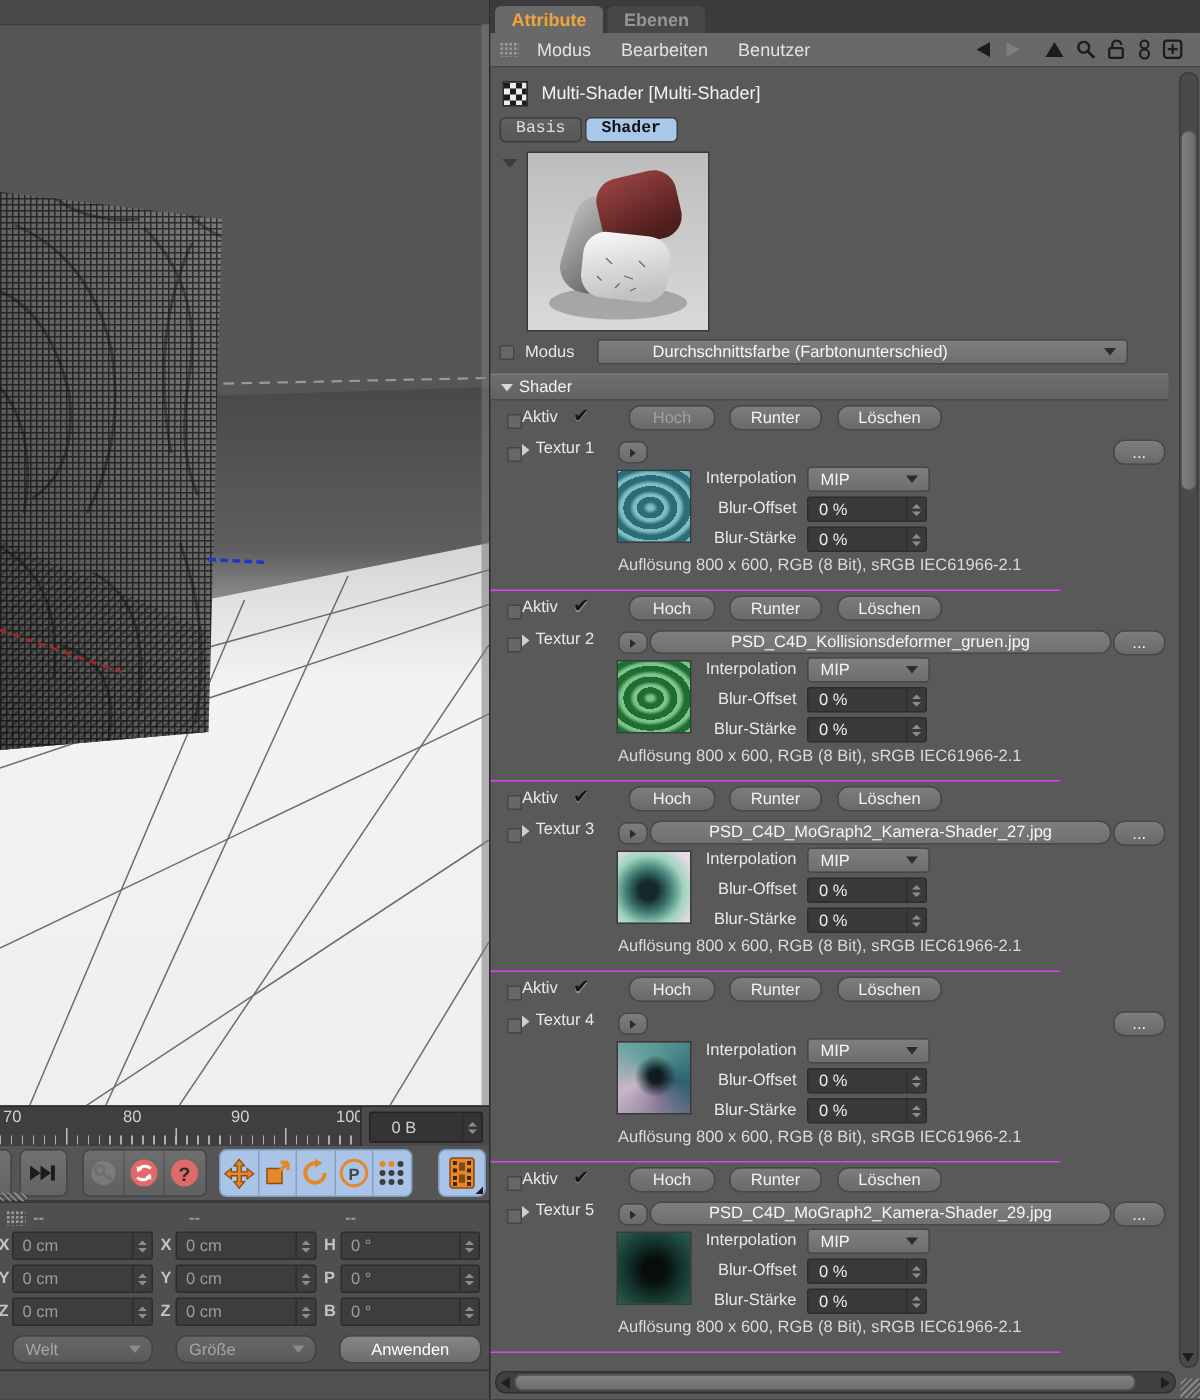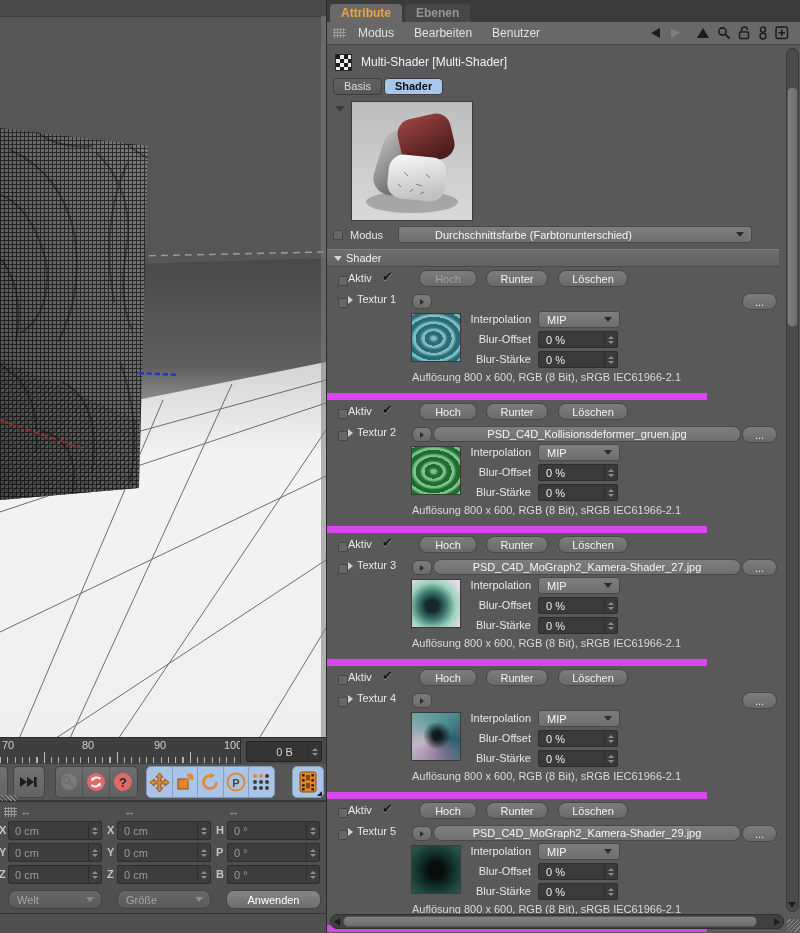--- a/index.html
+++ b/index.html
@@ -9,21 +9,21 @@
   #viewport{position:absolute;left:0;top:0;width:326px;height:737px;background:#565656;}
   #vp-svg{position:absolute;left:0;top:0;}
   
   #timeline{position:absolute;left:0;top:737px;width:326px;height:26px;background:#4a4a4a;border-top:1px solid #2c2c2c;border-bottom:1px solid #2c2c2c;}
   #ruler{position:absolute;left:0;top:0;width:240px;height:26px;background:#3f3f3f;border-right:1px solid #2a2a2a;overflow:hidden;}
   .rnum{position:absolute;top:1px;font-size:11px;color:#cfcfcf;}
   #ticks{position:absolute;left:0;bottom:1px;width:240px;height:6px;
          background:repeating-linear-gradient(90deg,#b0b0b0 0 1px,transparent 1px 7.3px);}
   .majtick{position:absolute;bottom:1px;width:1px;height:11px;background:#bdbdbd;}
   .framefield{position:absolute;left:246px;top:3px;width:74px;height:19px;background:#343434;border:1px solid #242424;border-radius:2px;display:flex;align-items:center;}
-  .framefield .val{flex:1;padding-left:14px;font-size:11px;color:#d0d0d0;text-align:center;}
+  .framefield .val{flex:1;padding-left:14px;font-size:11px;color:#d0d0d0;}
   
   #vp-toolbar{position:absolute;left:0;top:764px;width:326px;height:36px;background:#555;border-bottom:1px solid #373737;}
   .tbtn{position:absolute;top:2px;height:30px;background:linear-gradient(#717171,#636363);border:1px solid #454545;border-radius:5px;display:flex;align-items:center;justify-content:center;}
   .tgroup{position:absolute;top:2px;height:30px;border:1px solid #454545;border-radius:5px;display:flex;overflow:hidden;}
   .tgroup.gray{background:linear-gradient(#6e6e6e,#606060);}
   .tgroup.blue{background:#a9c4e6;border-color:#7e9cc0;}
   .tcell{width:26px;height:30px;display:flex;align-items:center;justify-content:center;border-right:1px solid rgba(0,0,0,.18);}
   .tcell:last-child{border-right:none;}
   .bluebtn{position:absolute;top:2px;height:30px;background:#a9c4e6;border:1px solid #7e9cc0;border-radius:5px;display:flex;align-items:center;justify-content:center;}
   .corner-tri{position:absolute;right:1px;bottom:1px;width:0;height:0;border-left:5px solid transparent;border-bottom:5px solid #1d1d1d;}
@@ -54,42 +54,42 @@
   .atab.inactive{background:#474747;color:#969696;}
   #menubar{height:22px;background:#686868;border-bottom:1px solid #474747;display:flex;align-items:center;}
   #menubar .mitem{font-size:12px;color:#e3e3e3;margin-right:20px;}
   #menubar .grip{margin:0 12px 0 6px;}
   #menubar .spacer{flex:1;}
   .mb-icon{display:flex;align-items:center;margin-right:7px;}
   #content{position:absolute;left:0;top:45px;width:458px;}
   .title-row{display:flex;align-items:center;gap:9px;padding-left:8px;margin-top:8px;height:18px;}
   .checker{width:15px;height:15px;background:repeating-conic-gradient(#ececec 0 25%,#1c1c1c 0 50%);background-size:8px 8px;border:1px solid #2a2a2a;}
   .title-text{font-size:12px;color:#f2f2f2;}
-  .subtab-row{display:flex;gap:2px;margin:7px 0 0 6px;}
+  .subtab-row{display:flex;gap:2px;margin:7px 0 0 6px;font-family:Liberation Mono, monospace;}
   .pill-tab{height:15px;line-height:15px;padding:0 10px;font-size:11px;border:1px solid #3c3c3c;border-radius:4px;}
   .pill-tab.inactive{background:linear-gradient(#616161,#565656);color:#dedede;}
   .pill-tab.active{background:#a9c7e9;color:#101010;font-weight:bold;}
   .preview-row{display:flex;margin-top:6px;}
   .tri-down{width:0;height:0;border-left:5px solid transparent;border-right:5px solid transparent;border-top:6px solid #3b3b3b;margin:5px 6px 0 8px;}
   #preview{width:120px;height:118px;border:1px solid #3a3a3a;background:linear-gradient(#bdbdbd,#d9d9d9);}
   .section-bar{margin-top:8px;height:16px;line-height:16px;background:linear-gradient(#7a7a7a,#696969);border-top:1px solid #8b8b8b;border-bottom:1px solid #4a4a4a;font-size:11px;font-weight:bold;color:#f5f5f5;padding-left:6px;width:452px;}
   .modus-row{display:flex;align-items:center;margin-top:5px;height:17px;}
   .cb{position:absolute;width:8px;height:8px;background:#676767;border:1px solid #464646;border-radius:1px;}
   .cb.inline{position:static;margin-left:6px;flex:none;}
   .lbl{position:absolute;font-size:11px;color:#e8e8e8;white-space:nowrap;}
   .lbl.inline{position:static;margin-left:7px;}
   .drop{background:linear-gradient(#7e7e7e,#6e6e6e);border:1px solid #484848;border-radius:3px;display:flex;align-items:center;height:15px;}
   .drop .val{flex:1;padding-left:8px;font-size:11px;color:#f6f6f6;white-space:nowrap;overflow:hidden;}
   .modus-drop{position:static;margin-left:15px;width:324px;padding-left:28px;}
   .actions-row{position:relative;height:17px;margin-top:3px;}
   .btn{position:absolute;top:0;height:15px;background:linear-gradient(#7d7d7d,#696969);border:1px solid #484848;border-radius:8px;font-size:11px;color:#f2f2f2;display:flex;align-items:center;justify-content:center;white-space:nowrap;}
   .btn.disabled{color:#a0a0a0;}
   .group-bar{margin-top:6px;height:16px;background:linear-gradient(#6e6e6e,#626262);border-top:1px solid #7d7d7d;border-bottom:1px solid #4a4a4a;display:flex;align-items:center;font-size:11px;color:#f2f2f2;width:452px;}
   .group-bar .tri{width:0;height:0;border-left:4px solid transparent;border-right:4px solid transparent;border-top:5px solid #d6d6d6;margin:0 4px 0 7px;}
-  .entry{position:relative;height:126px;border-bottom:7px solid #d946ef;width:380px;}
+  .entry{position:relative;height:126px;border-bottom:1px solid #d946ef;width:380px;}
   .check{position:absolute;font-size:13px;color:#161616;text-shadow:0 1px 0 rgba(255,255,255,.35);}
   .tri-r{position:absolute;width:0;height:0;border-top:4px solid transparent;border-bottom:4px solid transparent;border-left:5px solid #cfcfcf;}
   .roundbtn{position:absolute;width:18px;height:13px;border-radius:6px;background:linear-gradient(#7d7d7d,#6b6b6b);border:1px solid #484848;display:flex;align-items:center;justify-content:center;}
   .roundbtn i{width:0;height:0;border-top:3px solid transparent;border-bottom:3px solid transparent;border-left:4px solid #2c2c2c;}
   .fname{position:absolute;height:14px;background:linear-gradient(#7e7e7e,#707070);border:1px solid #484848;border-radius:8px;font-size:11px;color:#f5f5f5;display:flex;align-items:center;justify-content:center;overflow:hidden;white-space:nowrap;}
   .numfield{position:absolute;width:78px;height:15px;background:#3a3a3a;border:1px solid #2d2d2d;border-radius:2px;display:flex;align-items:center;}
   .numfield .val{flex:1;padding-left:7px;font-size:11px;color:#ececec;}
   .rlabel{position:absolute;width:95px;text-align:right;font-size:11px;color:#e8e8e8;}
   .thumb{position:absolute;left:84px;top:46px;width:48px;height:47px;border:1px solid #3a3a3a;}
   .thumb-0{background:repeating-radial-gradient(ellipse 55% 45% at 45% 52%,#7fbdc2 0 2px,#2a6d78 5px 9px),#3b8a94;}

